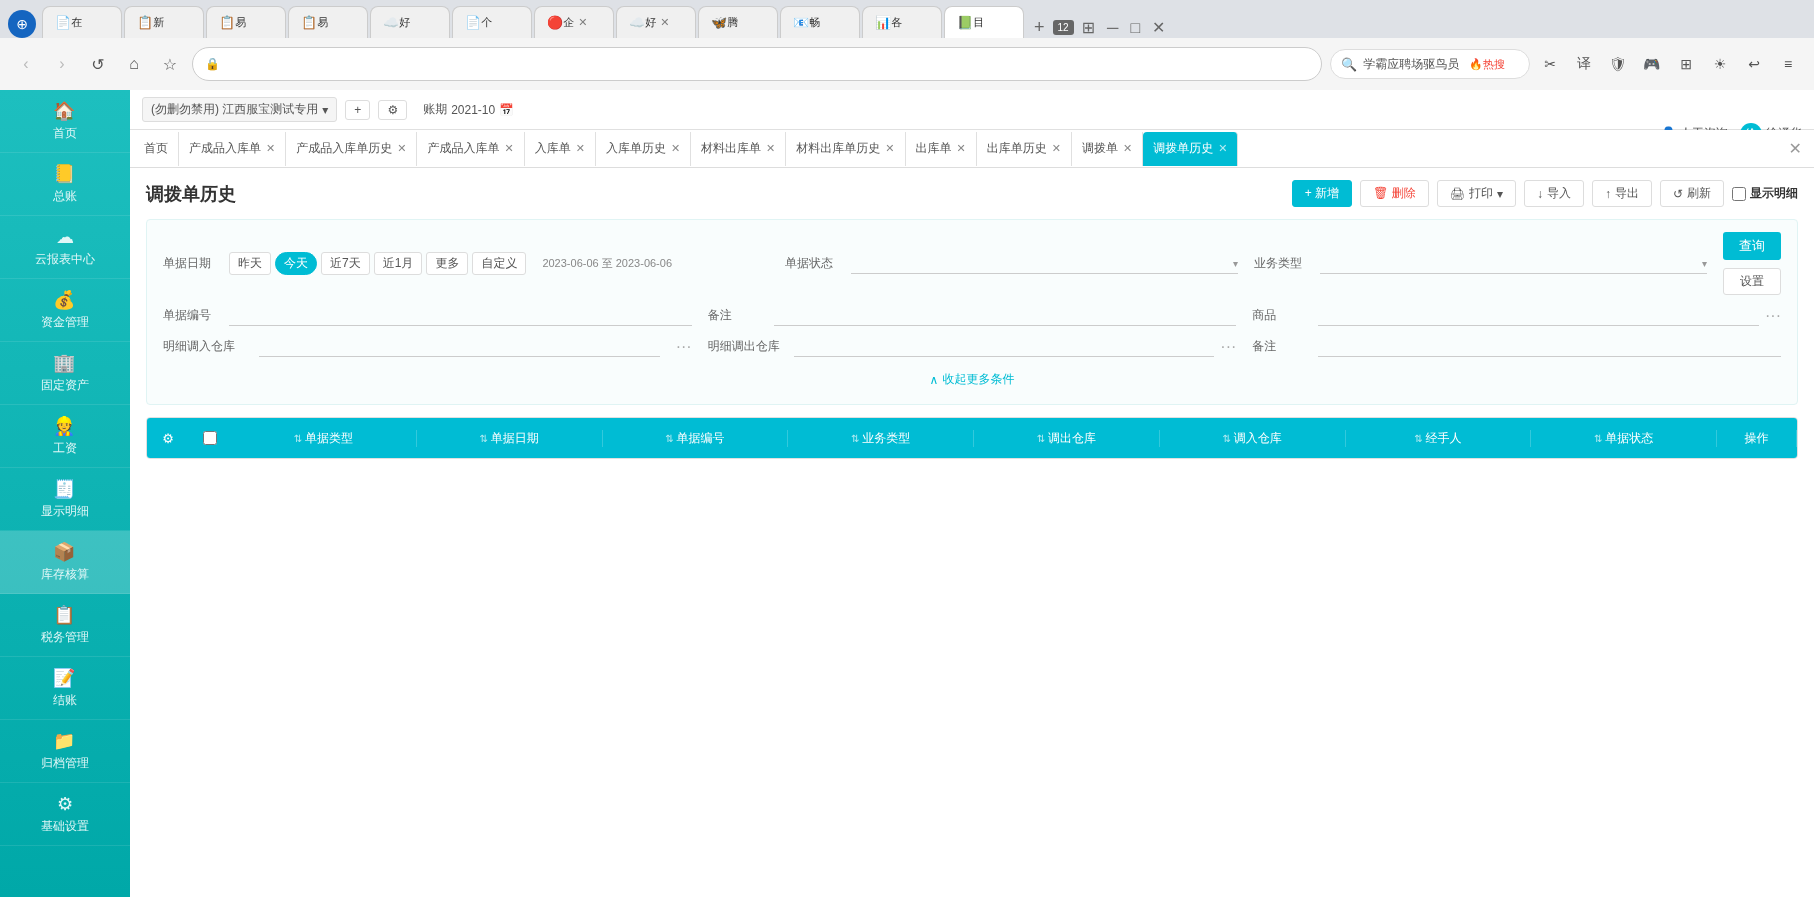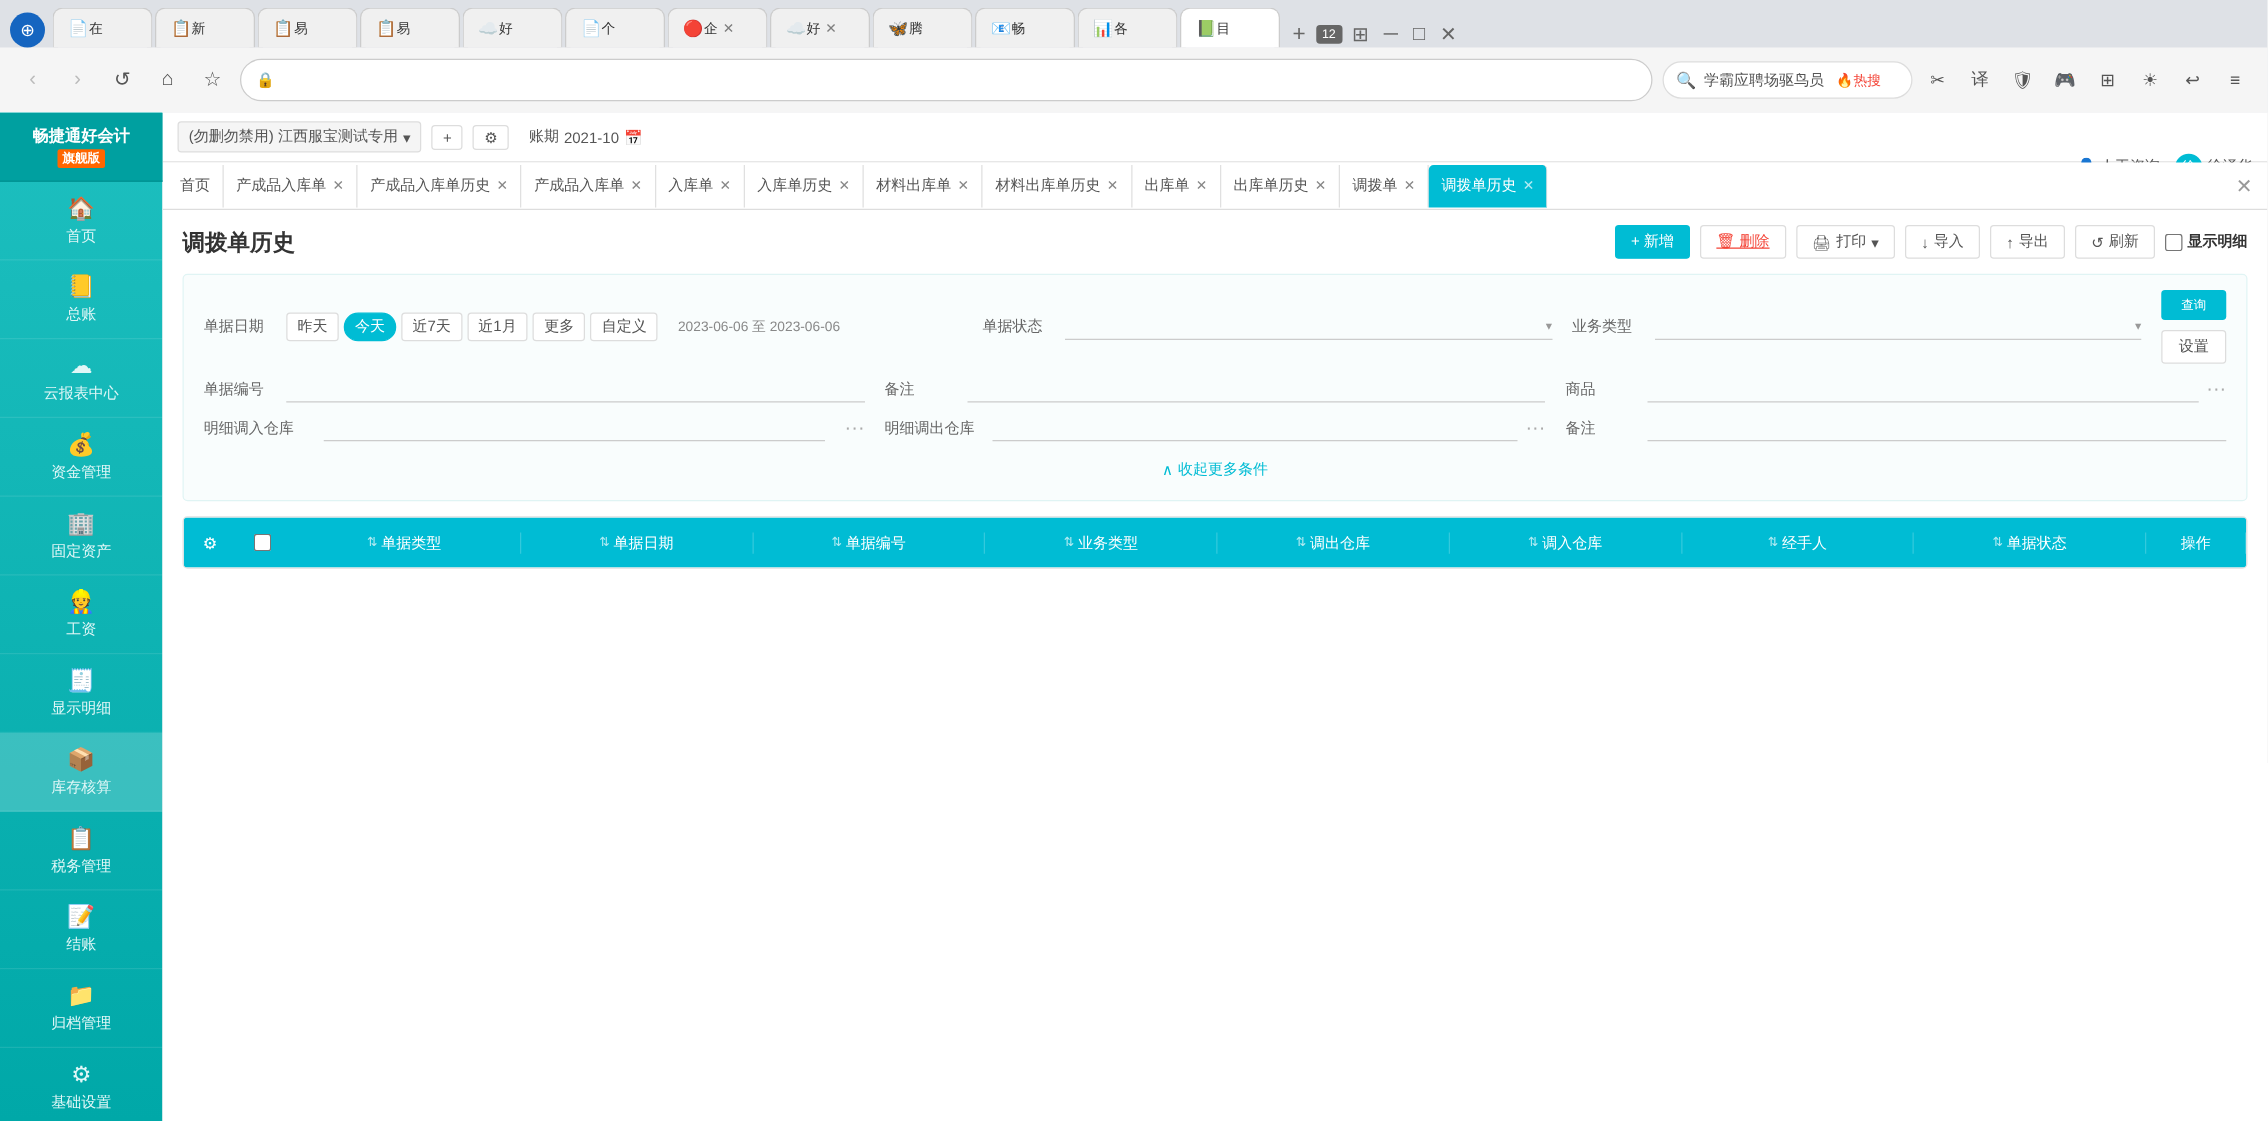--- a/index.html
+++ b/index.html
@@ -48,21 +48,21 @@
     .content-tab.active { background: #00bcd4; color: #fff; border-radius: 4px 4px 0 0; }
     .content-tab .tab-x { margin-left: 5px; font-size: 11px; opacity: 0.7; }
     .tab-bar-close { padding: 0 8px; color: #999; cursor: pointer; font-size: 16px; margin-left: auto; }
 
     
     .page-body { flex: 1; padding: 12px 16px; overflow-y: auto; background: #fff; }
     .page-title { font-size: 18px; font-weight: bold; color: #333; margin-bottom: 12px; display: flex; align-items: center; justify-content: space-between; }
     .page-actions { display: flex; align-items: center; gap: 8px; }
     .btn { padding: 4px 12px; border-radius: 3px; border: 1px solid #ddd; font-size: 12px; cursor: pointer; display: flex; align-items: center; gap: 4px; background: #fff; color: #555; }
     .btn-primary { background: #00bcd4; color: #fff; border-color: #00bcd4; margin-left: 16px; }
-    .btn-danger { color: #f44336; border-color: #ddd; text-decoration: underline; }
+    .btn-danger { color: #f44336; border-color: #ddd; }
 
     
     .filter-section { background: #f9fdfd; border: 1px solid #e0f4f4; border-radius: 4px; padding: 12px 16px; margin-bottom: 12px; }
     .filter-row { display: flex; align-items: center; gap: 16px; margin-bottom: 10px; flex-wrap: wrap; }
     .filter-row:last-child { margin-bottom: 0; }
     .filter-item { display: flex; align-items: center; gap: 6px; flex: 1; min-width: 200px; }
     .filter-label { color: #666; font-size: 12px; white-space: nowrap; min-width: 60px; }
     .filter-input { flex: 1; border: none; border-bottom: 1px solid #ccc; padding: 3px 0; font-size: 12px; outline: none; color: #333; background: transparent; }
     .date-filter { display: flex; align-items: center; gap: 4px; }
     .date-btn { padding: 2px 8px; border-radius: 3px; border: 1px solid #ddd; font-size: 12px; cursor: pointer; background: #fff; color: #555; }
@@ -83,21 +83,21 @@
     .sort-icon { color: rgba(255,255,255,0.7); font-size: 10px; }
     .table-gear { flex: 0 0 42px; display: flex; align-items: center; justify-content: center; color: #fff; }
     .table-checkbox { flex: 0 0 42px; display: flex; align-items: center; justify-content: center; }
     .table-body { background: #fff; min-height: 200px; }
     .empty-state { display: flex; flex-direction: column; align-items: center; justify-content: center; padding: 60px 0; }
     .empty-text { color: #aaa; font-size: 13px; }
 
     
     input[type="checkbox"] { width: 14px; height: 14px; cursor: pointer; }
 
-    .query-btn { background: #00bcd4; color: #fff; border: none; border-radius: 3px; padding: 5px 16px; font-size: 10px; cursor: pointer; }
+    .query-btn { background: #00bcd4; color: #fff; border: none; border-radius: 3px; padding: 5px 16px; font-size: 13px; cursor: pointer; }
     .settings-btn { background: #fff; color: #555; border: 1px solid #ddd; border-radius: 3px; padding: 4px 12px; font-size: 12px; cursor: pointer; margin-top: 4px; }
   </style>
 </head>
 <body>
 
 <div class="browser-chrome">
   <div class="browser-tabs">
 
     <div style="width:28px;height:28px;background:#1565c0;border-radius:50%;display:flex;align-items:center;justify-content:center;margin-right:6px;flex-shrink:0;">
       <span style="color:#fff;font-size:14px;">⊕</span>
@@ -186,24 +186,20 @@
       <span class="tool-btn">☀</span>
       <span class="tool-btn">↩</span>
       <span class="tool-btn">≡</span>
     </div>
   </div>
 </div>
 
 <div class="app-container">
 
   <div class="sidebar">
-    <div class="sidebar-logo">
-      <div>畅捷通好会计</div>
-      <div class="sub">旗舰版</div>
-    </div>
     <div class="sidebar-item">
       <span class="si-icon">🏠</span>
       <span>首页</span>
     </div>
     <div class="sidebar-item">
       <span class="si-icon">📒</span>
       <span>总账</span>
     </div>
     <div class="sidebar-item">
       <span class="si-icon">☁</span>

